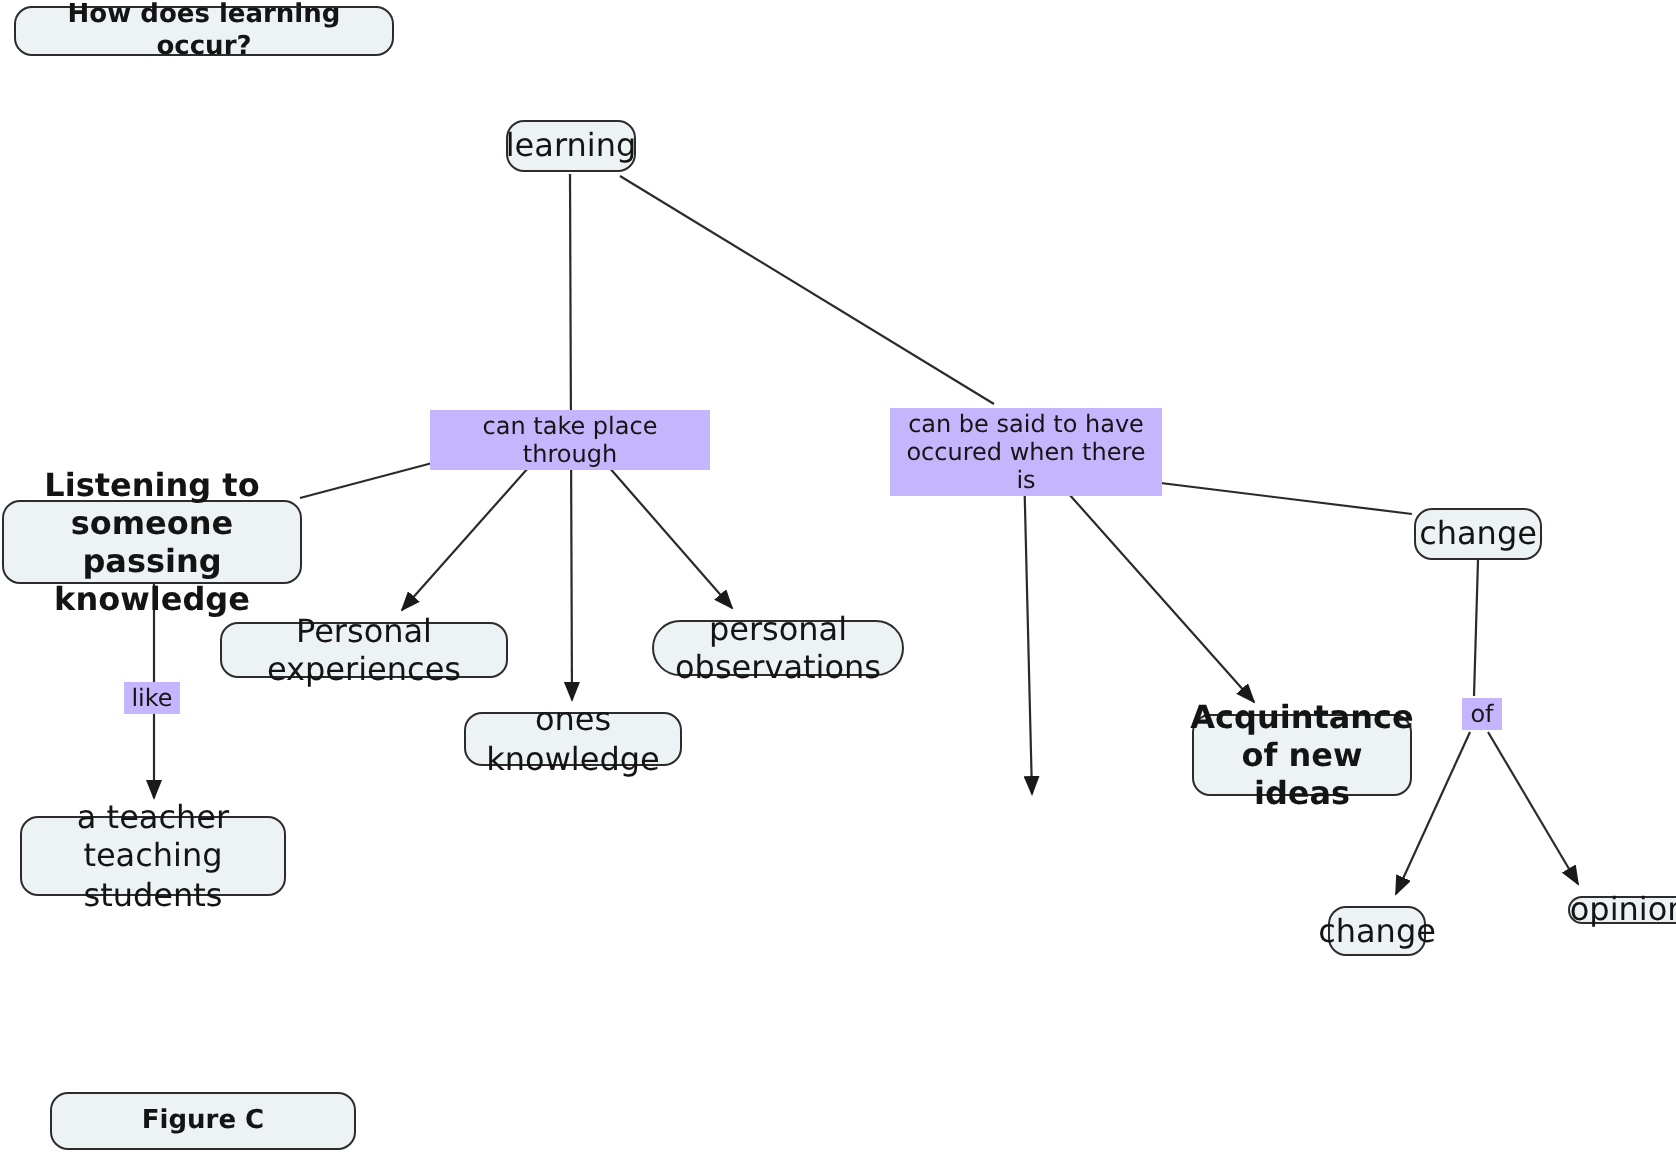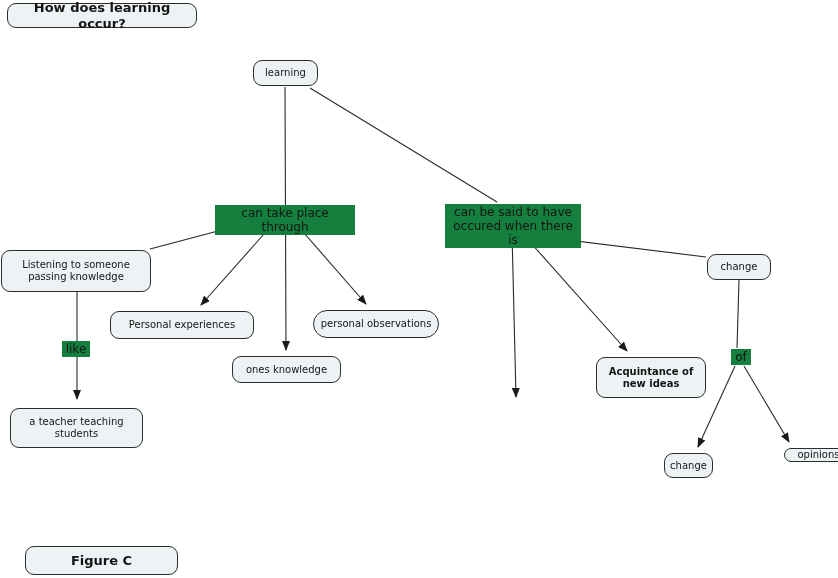--- a/index.html
+++ b/index.html
@@ -5,34 +5,34 @@
   html,body{margin:0;padding:0;background:#fff;}
   #canvas{
     position:relative;width:838px;height:578px;background:#ffffff;
     font-family:"DejaVu Sans","Liberation Sans",sans-serif;overflow:hidden;
   }
   svg.links{position:absolute;left:0;top:0;z-index:1;}
   .node{
     position:absolute;z-index:2;box-sizing:border-box;
     background:#edf3f5;border:1px solid #2c2c2c;border-radius:9px;
     display:flex;align-items:center;justify-content:center;text-align:center;
-    font-size:10px;color:#141414;line-height:1.2;padding:2px 6px;
+    font-size:16px;color:#141414;line-height:1.2;padding:2px 6px;
   }
   .bold{font-weight:bold;font-size:13px;}
   .plabel{
-    position:absolute;z-index:2;background:#15803d;
+    position:absolute;z-index:2;background:#c4b5fd;
     font-size:12px;color:#141414;text-align:center;line-height:1.18;padding:1px 2px;
     box-sizing:border-box;
   }
   
   .n-title{left:7px;top:3px;width:190px;height:25px;}
   .n-learning{left:253px;top:60px;width:65px;height:26px;}
-  .n-listening{left:1px;top:250px;width:150px;height:42px;}
+  .n-listening{left:1px;top:250px;width:150px;height:42px;font-weight:bold;}
   .n-pexp{left:110px;top:311px;width:144px;height:28px;}
-  .n-pobs{left:313px;top:310px;width:126px;height:28px;border-radius:14px;}
+  .n-pobs{left:326px;top:310px;width:126px;height:28px;border-radius:14px;}
   .n-ones{left:232px;top:356px;width:109px;height:27px;}
   .n-teacher{left:10px;top:408px;width:133px;height:40px;text-align:center;}
   .n-newway{left:447px;top:402px;width:139px;height:43px;}
   .n-acq{left:596px;top:357px;width:110px;height:41px;font-weight:bold;}
   .n-change{left:707px;top:254px;width:64px;height:26px;}
   .n-ideas{left:664px;top:453px;width:49px;height:25px;}
   .n-opinions{left:784px;top:448px;width:69px;height:14px;}
   .n-figure{left:25px;top:546px;width:153px;height:29px;}
   
   .p-cantake{left:215px;top:205px;width:140px;}

